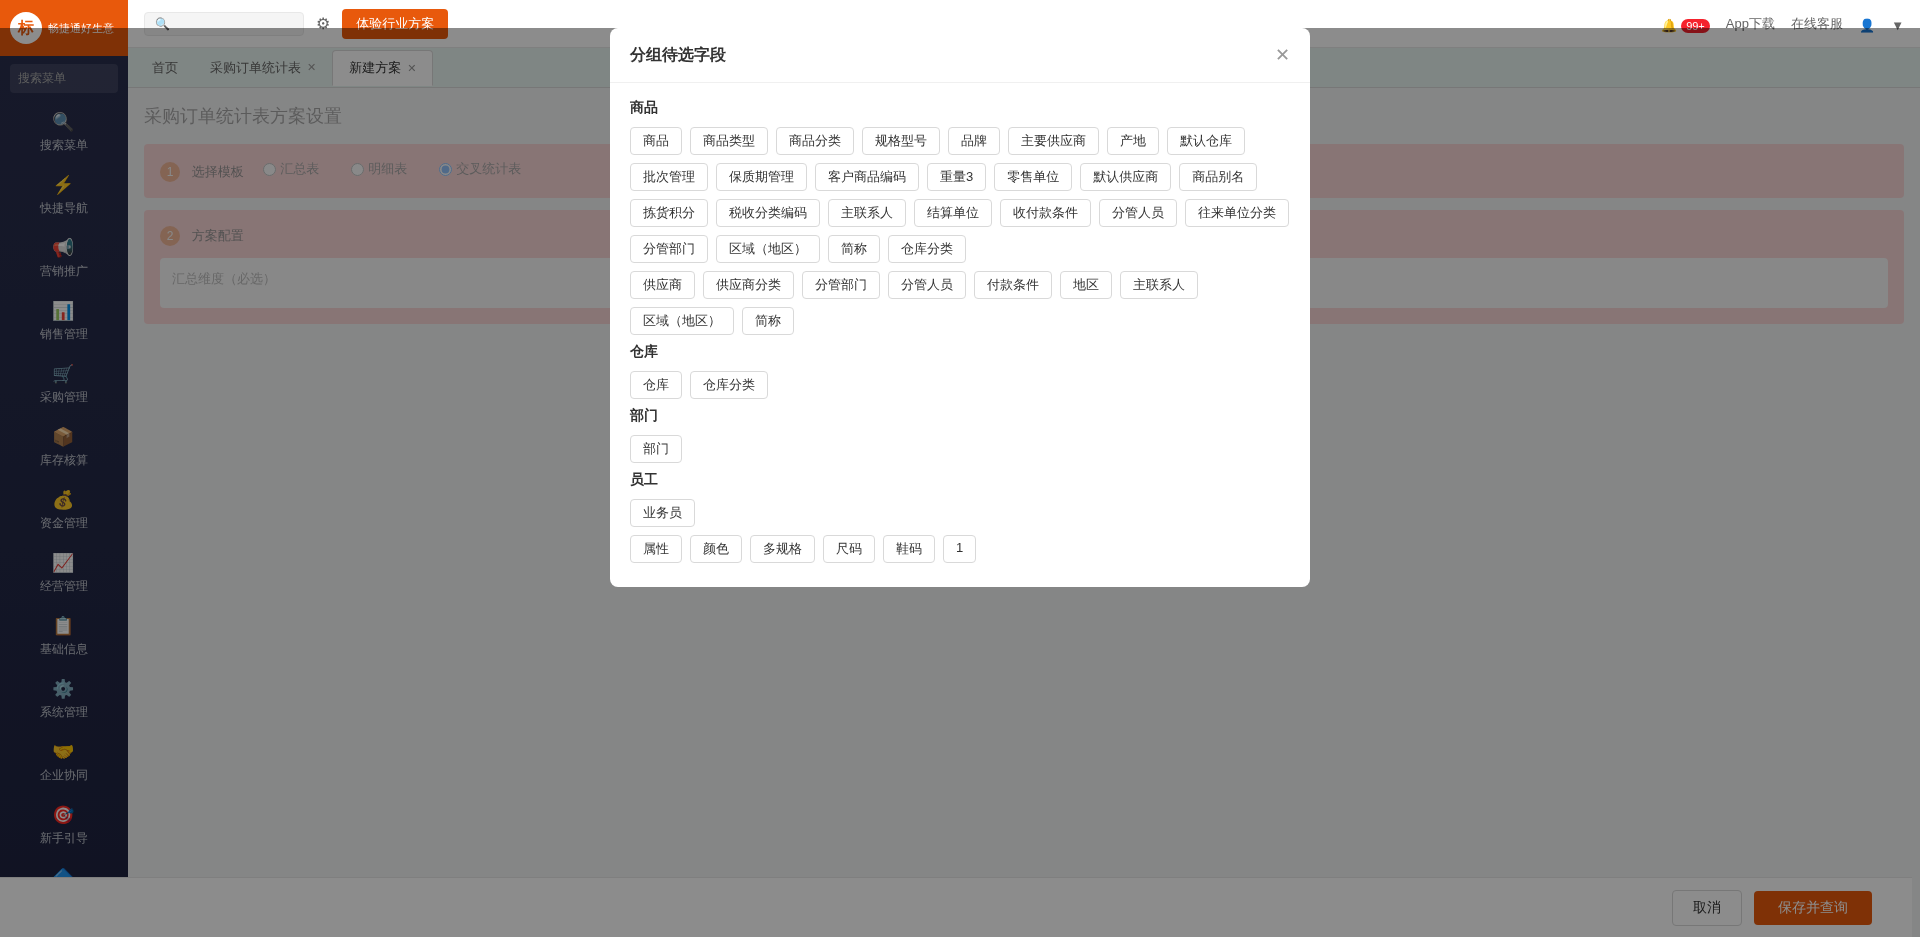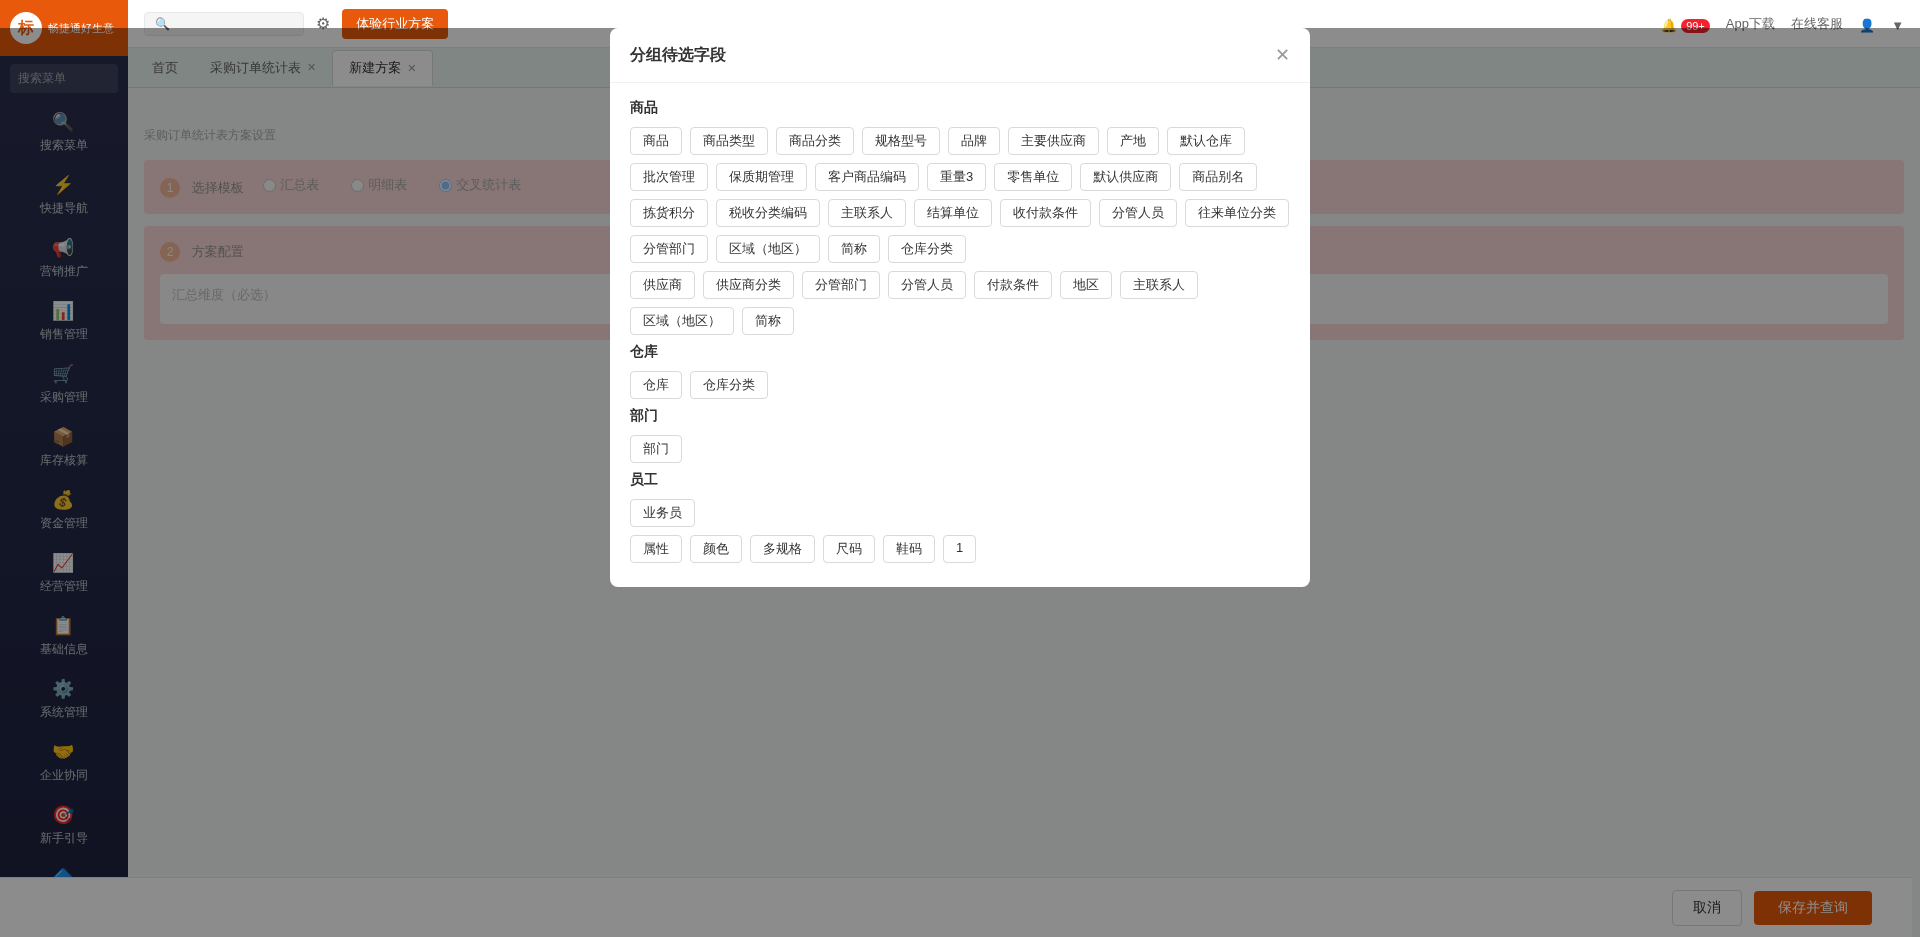--- a/index.html
+++ b/index.html
@@ -39,21 +39,21 @@
       display: flex; align-items: center; padding: 0 8px;
     }
     .tab { padding: 8px 16px; font-size: 13px; color: #666; cursor: pointer; display: flex; align-items: center; gap: 6px; border-radius: 4px 4px 0 0; }
     .tab.active { background: #fff; color: #333; border: 1px solid #d9d9d9; border-bottom: 1px solid #fff; margin-bottom: -1px; }
     .tab-close { color: #999; font-size: 11px; cursor: pointer; }
 
     
     .main {
       position: fixed; left: 128px; top: 88px; right: 0; bottom: 0; overflow: auto; background: #f0f2f5; padding: 16px;
     }
-    .page-title { font-size: 12px; color: #333; margin-bottom: 16px; margin-top: 23px; }
+    .page-title { font-size: 18px; color: #333; margin-bottom: 16px; }
 
     
     .modal-overlay {
       position: fixed; left: 0; top: 0; width: 100%; height: 100%; background: rgba(0,0,0,0.45); z-index: 1000;
       display: flex; align-items: flex-start; justify-content: center; margin-top: 28px;
     }
     .modal {
       background: #fff; border-radius: 8px; width: 700px; max-height: 590px; display: flex; flex-direction: column; position: relative;
     }
     .modal-header {

